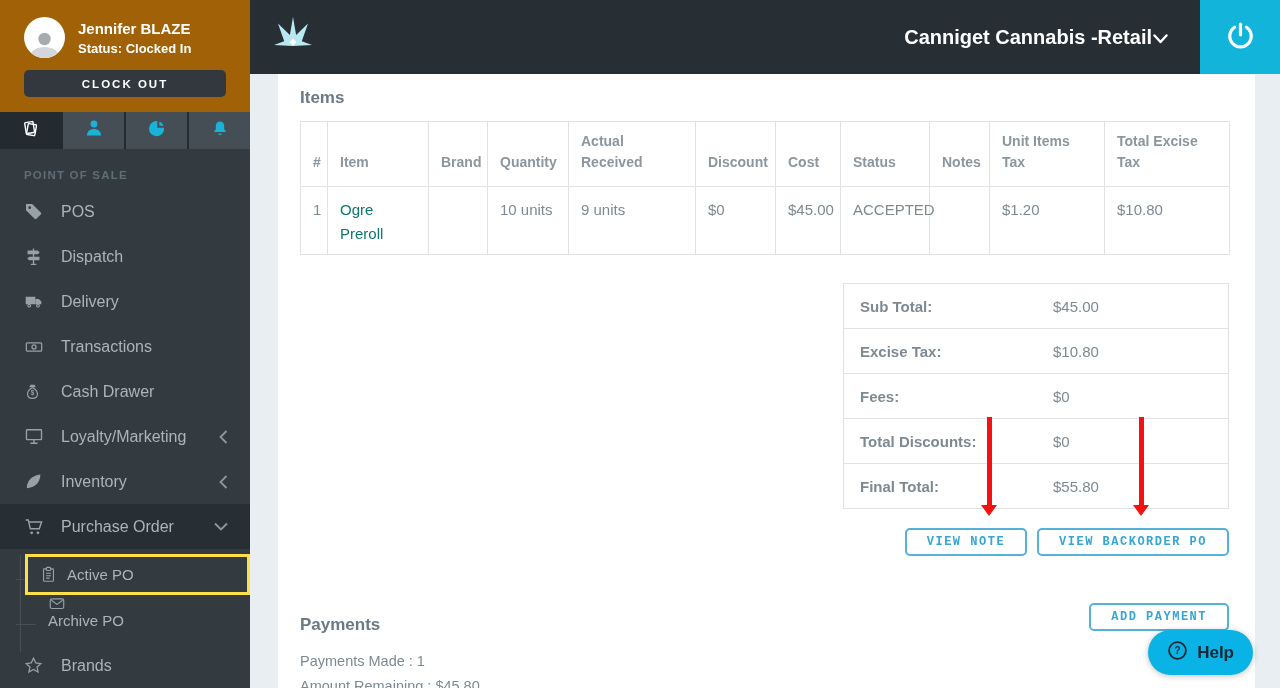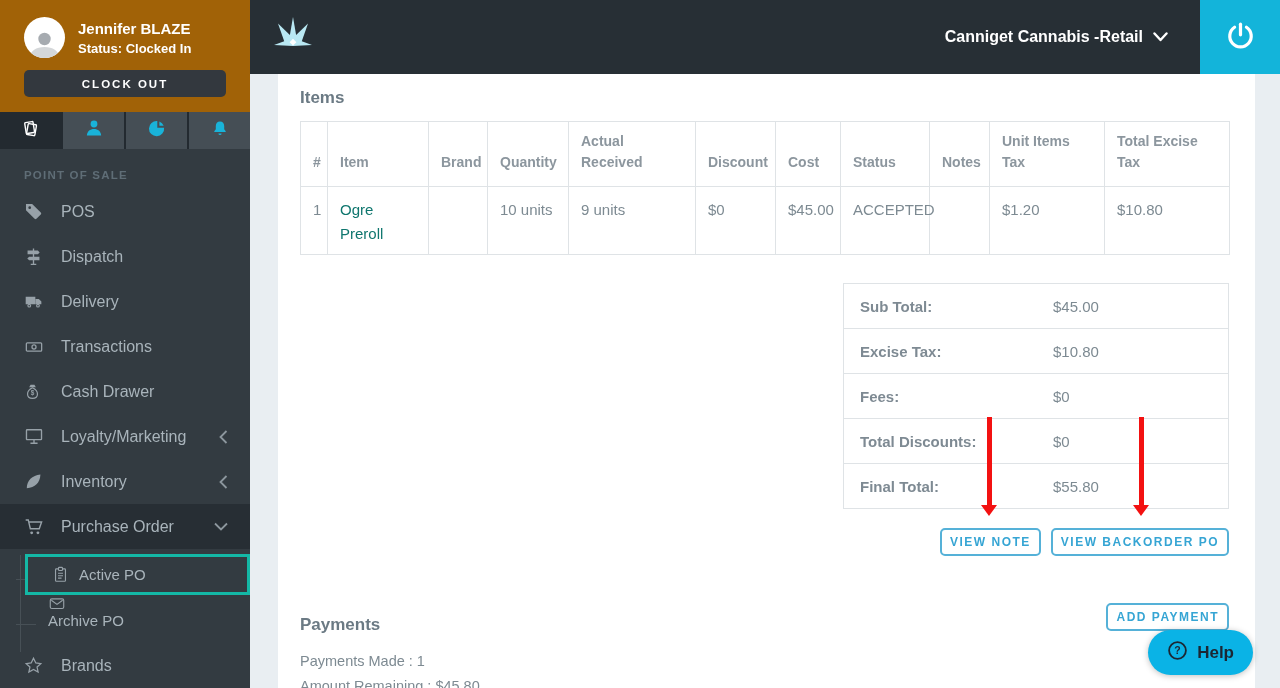--- a/index.html
+++ b/index.html
@@ -21,50 +21,50 @@
   .nav-section{padding:0 24px;color:#5f6d76;font-size:11.5px;font-weight:bold;letter-spacing:1.2px;height:28px;display:flex;align-items:center;}
   .nav-item{height:45px;display:flex;align-items:center;padding:0 22px 0 24px;color:#a9b4bb;font-size:16px;cursor:pointer;}
   .nav-item .ni{width:20px;margin-right:17px;color:#97a1a8;display:flex;align-items:center;}
   .chev{margin-left:auto;color:#8d979e;display:flex;}
   .nav-item.active-parent{background:#272e34;}
   .submenu{position:relative;}
   .tree-v{position:absolute;left:20px;top:1px;width:1px;height:97px;background:#475056;}
   .tree-h{position:absolute;left:16px;width:20px;height:1px;background:#475056;}
   .tree-h.t1{top:25px;}
   .tree-h.t2{top:70px;}
-  .po-active-wrap{margin:5px 0 0 25px;border:3px solid #14b8a6;height:35px;display:flex;align-items:center;padding-left:24px;position:relative;background:#333b41;cursor:pointer;}
+  .po-active-wrap{margin:5px 0 0 25px;border:3px solid #fde047;height:35px;display:flex;align-items:center;padding-left:12px;position:relative;background:#333b41;cursor:pointer;}
   .subitem{height:48px;display:flex;align-items:flex-start;padding-left:48px;color:#a9b4bb;font-size:15px;cursor:pointer;position:relative;flex-direction:column;}
   .si{width:18px;margin-right:9px;color:#97a1a8;display:flex;align-items:center;}
   .sub-label{color:#a9b4bb;font-size:15px;}
 
   
   .main{flex:1;display:flex;flex-direction:column;position:relative;min-width:0;}
   .topbar{height:74px;background:#272f35;display:flex;align-items:center;flex:0 0 74px;}
   .logo{margin-left:24px;display:flex;}
-  .store{margin-left:auto;display:flex;align-items:flex-start;gap:10px;color:#fff;font-weight:bold;font-size:16px;margin-right:32px;cursor:pointer;}
+  .store{margin-left:auto;display:flex;align-items:flex-start;gap:1px;color:#fff;font-weight:bold;font-size:20px;margin-right:32px;cursor:pointer;}
   .power{width:80px;height:74px;background:#13b4da;border:none;display:flex;align-items:center;justify-content:center;cursor:pointer;flex:0 0 80px;}
   .content{flex:1;background:#e9eef2;padding:0 25px 0 28px;box-sizing:border-box;display:flex;min-height:0;}
   .panel{background:#fff;flex:1;padding:10px 26px 0 22px;box-sizing:border-box;position:relative;overflow:hidden;}
   h2.sec{font-size:17px;color:#6b7a84;margin:4px 0 13px;font-weight:bold;}
 
   table.items{border-collapse:collapse;table-layout:fixed;width:929px;}
   table.items th{border:1px solid #dfe3e6;vertical-align:bottom;text-align:left;padding:8px 8px 13px 12px;font-size:14px;font-weight:bold;color:#8c969e;line-height:1.5;}
   table.items td{border:1px solid #dfe3e6;vertical-align:top;text-align:left;padding:11px 8px 8px 12px;font-size:15px;color:#7d8a92;line-height:1.6;}
   table.items thead tr{height:65px;}
   table.items tbody tr{height:67px;}
   .link-teal{color:#0f766e;cursor:pointer;}
 
   .totals{width:386px;margin-left:auto;margin-top:28px;border:1px solid #dfe3e6;box-sizing:border-box;}
   .trow{height:44px;display:flex;align-items:center;border-bottom:1px solid #dfe3e6;}
   .trow:last-child{border-bottom:none;}
   .trow .tl{width:209px;padding-left:16px;font-weight:bold;color:#7e8a93;font-size:15px;box-sizing:border-box;}
   .trow .tv{color:#7d8a92;font-size:15px;}
 
   .actions{display:flex;justify-content:flex-end;gap:10px;margin-top:19px;width:929px;}
-  .btn-o{height:28px;border:2px solid #55b1d8;border-radius:5px;background:#fff;color:#36a5d4;font-weight:bold;font-size:12px;letter-spacing:1.5px;padding:0 8px;font-family:Liberation Sans, sans-serif;cursor:pointer;}
+  .btn-o{height:28px;border:2px solid #55b1d8;border-radius:5px;background:#fff;color:#36a5d4;font-weight:bold;font-size:12px;letter-spacing:1.5px;padding:0 20px;font-family:Liberation Mono, monospace;cursor:pointer;}
 
   .payments-head{display:flex;justify-content:space-between;align-items:flex-start;margin-top:47px;width:929px;}
   .payments-head h2{margin:12px 0 0;}
   .pay-line{font-size:14.5px;color:#7d8a92;line-height:25px;}
   .pay-lines{margin-top:14px;}
 
   .arrow{position:absolute;width:17px;top:343px;height:99px;pointer-events:none;}
   .arrow .shaft{position:absolute;left:6px;top:0;width:5px;height:88px;background:#f31111;}
   .arrow .head{position:absolute;left:0;top:88px;width:0;height:0;border-left:8.5px solid transparent;border-right:8.5px solid transparent;border-top:11px solid #f31111;}
   .arrow.a1{left:703px;}

